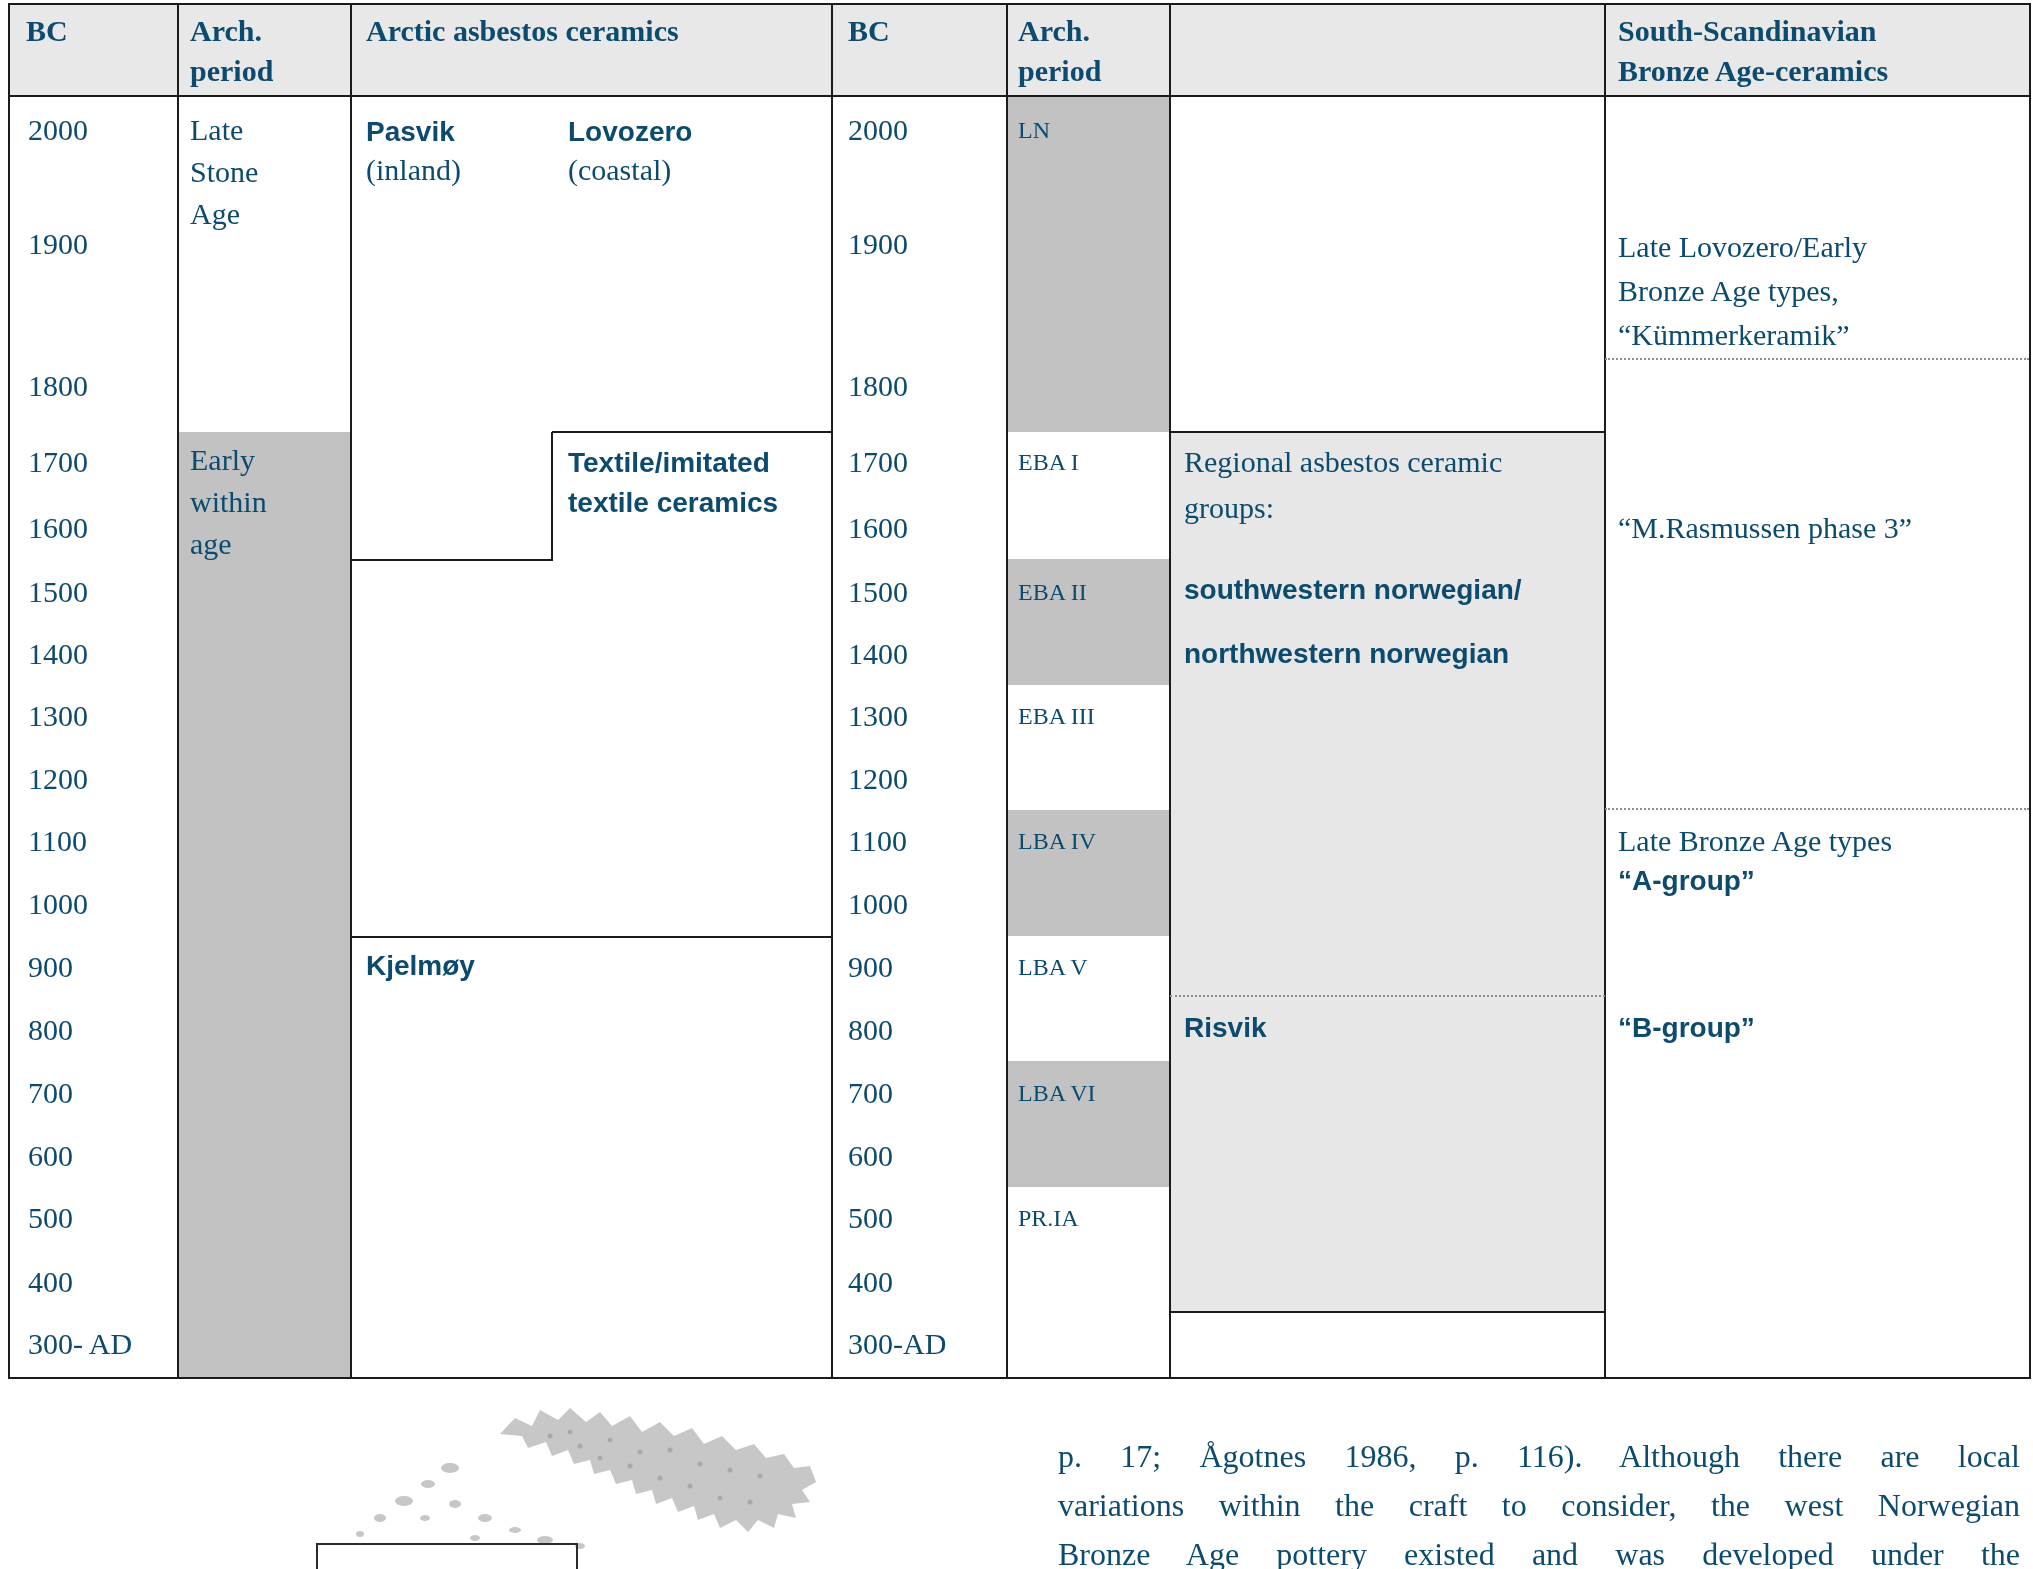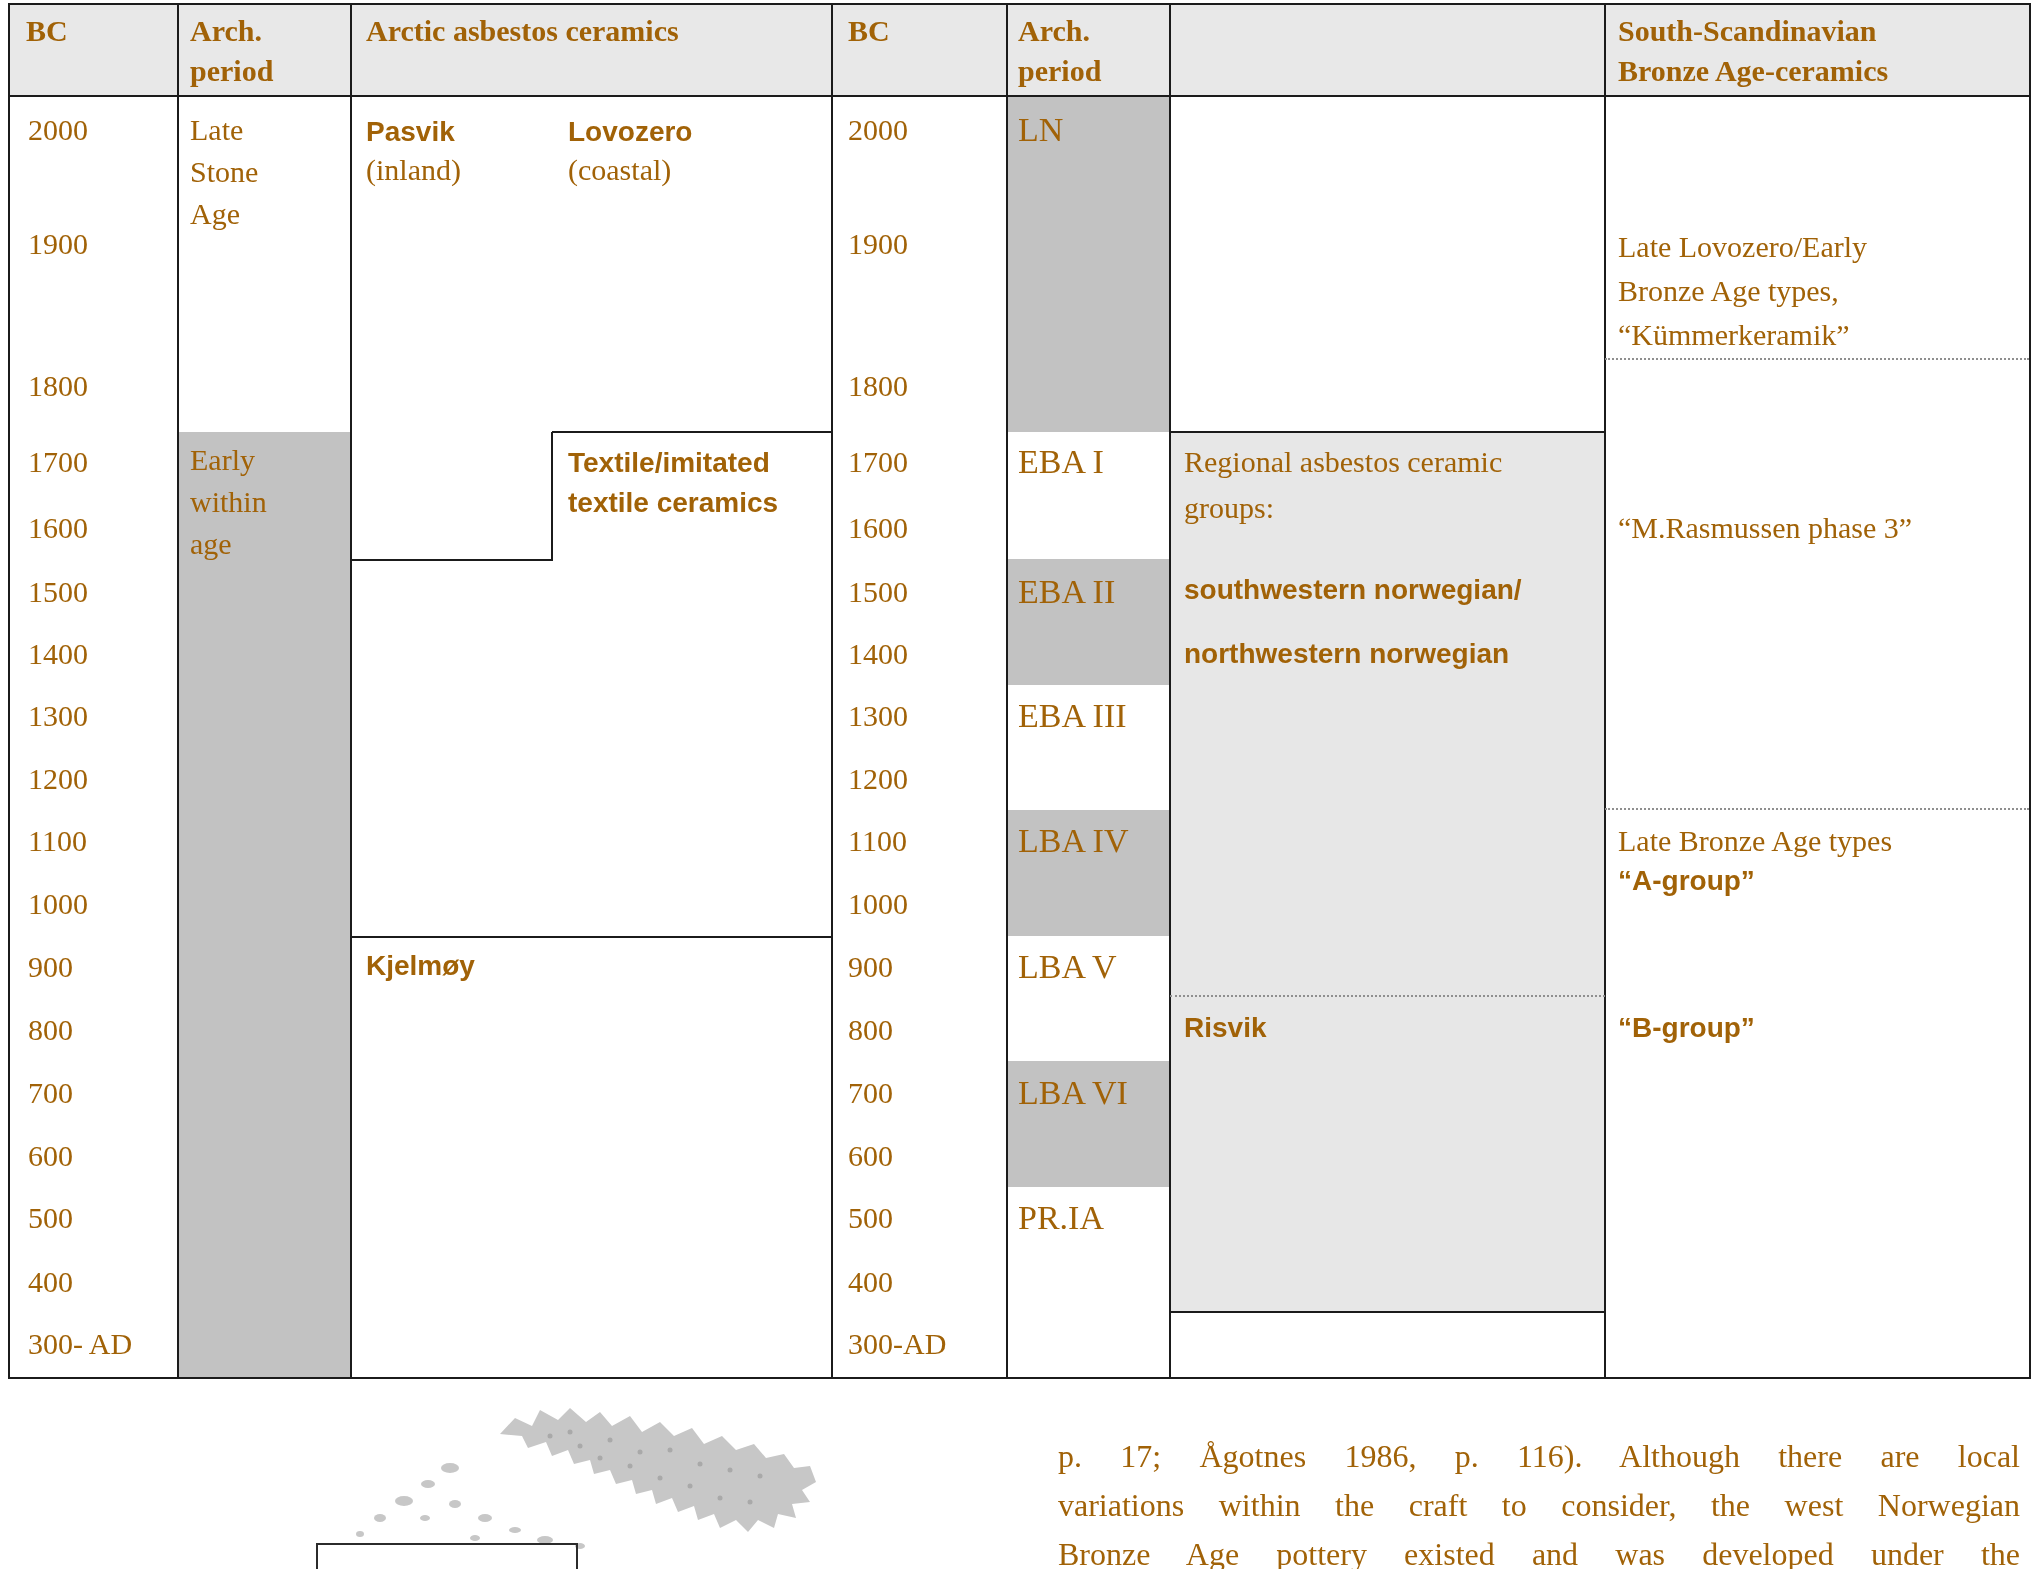--- a/index.html
+++ b/index.html
@@ -1,35 +1,35 @@
 <!DOCTYPE html>
 <html style="--header-bg: #e8e8e8; --period-shade: #c2c2c2; --nordic-shade: #e7e7e7; --line: #1b1b1b; --dotted-line: #8f8f8f;"><head>
 <meta charset="utf-8">
 <style>
   html,body { margin:0; padding:0; background:#ffffff; }
   .page {
     position:relative; width:2033px; height:1569px; background:#ffffff;
-    overflow:hidden; font-family:"Liberation Serif", serif; color:#a16207;
+    overflow:hidden; font-family:"Liberation Serif", serif; color:#0c4a6e;
   }
   .abs { position:absolute; }
   .tbl {
     position:absolute; left:8px; top:3px; width:2023px; height:1376px;
     border:2px solid var(--line, #1b1b1b); box-sizing:border-box; background:#fff;
   }
   .hdr-bg { position:absolute; left:0; right:0; top:0; height:90px; background:var(--header-bg,#e8e8e8); }
   .shade { position:absolute; background:var(--period-shade,#c2c2c2); }
   .shade-light { position:absolute; background:var(--nordic-shade,#e7e7e7); }
   .vline { position:absolute; top:0; bottom:0; width:2px; background:var(--line,#1b1b1b); }
   .hline { position:absolute; height:2px; background:var(--line,#1b1b1b); }
   .hdotted { position:absolute; height:0; border-top:2px dotted var(--dotted-line,#8f8f8f); }
   .hdr-txt { position:absolute; font-weight:bold; font-size:30px; line-height:40px; white-space:nowrap; }
   .hdr-wrap { position:absolute; font-weight:bold; font-size:30px; line-height:40px; }
   .date { position:absolute; font-size:30px; line-height:34px; white-space:nowrap; }
   .txt  { position:absolute; font-size:30px; line-height:42px; }
-  .period-label { position:absolute; font-size:34px; line-height:34px; white-space:nowrap; }
+  .period-label { position:absolute; font-size:24px; line-height:34px; white-space:nowrap; }
   .bold-sans {
     position:absolute; font-family:"Liberation Sans", sans-serif;
     font-weight:700; font-size:28px; line-height:38px; white-space:nowrap;
   }
   .bold-sans-block {
     position:absolute; font-family:"Liberation Sans", sans-serif;
     font-weight:700; font-size:28px; line-height:40px;
   }
   .para-line {
     position:absolute; left:1058px; width:962px; font-size:32px; line-height:40px;

